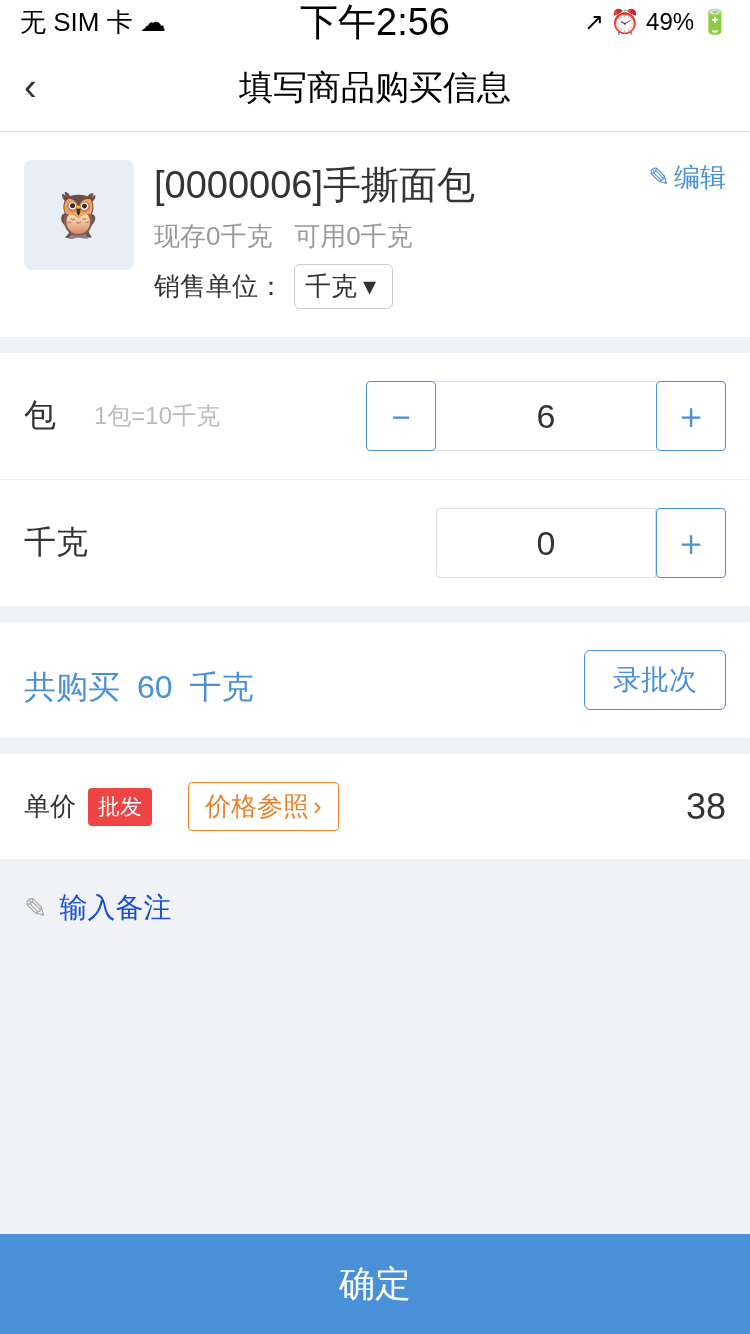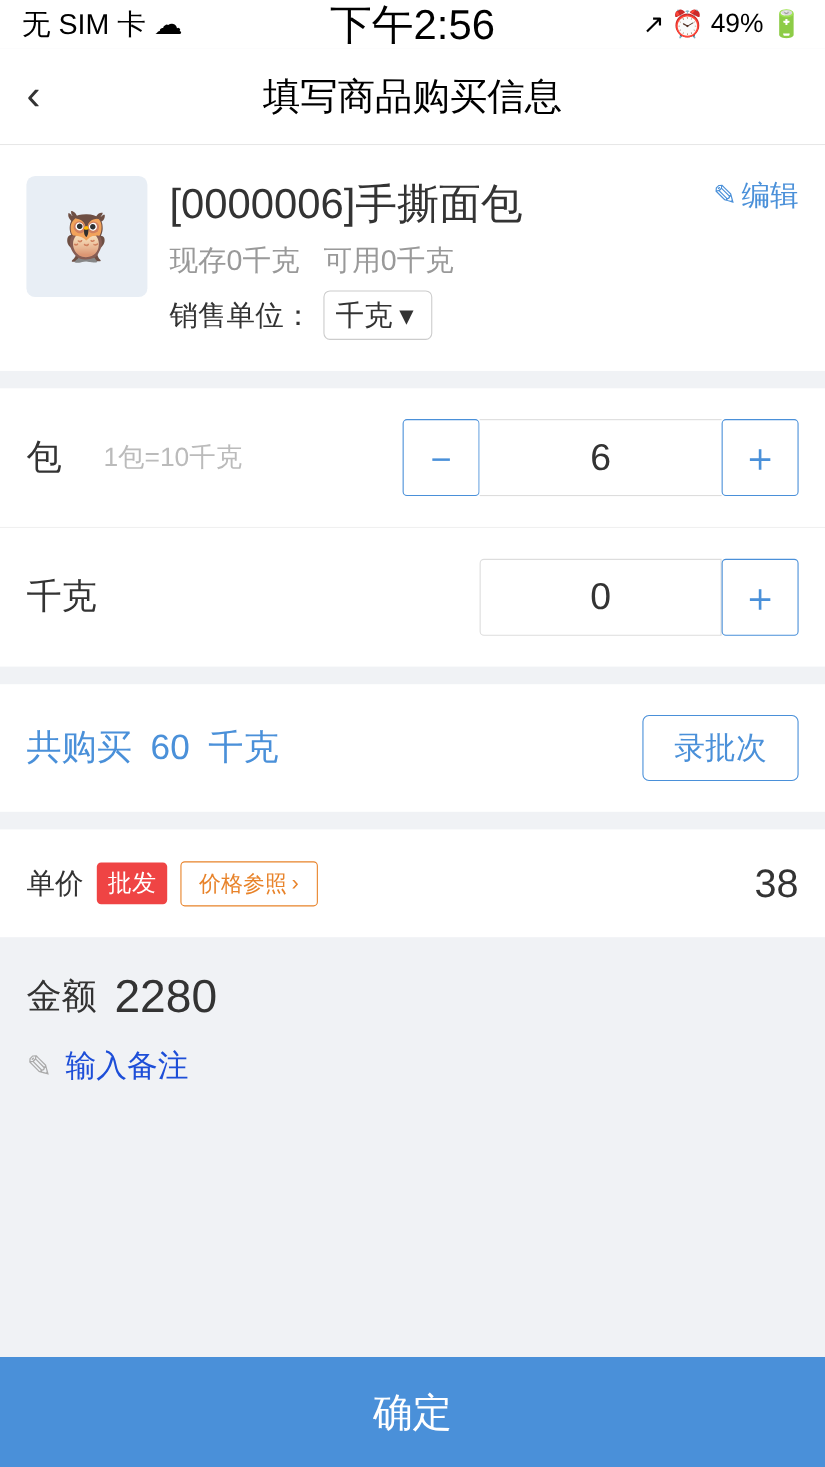--- a/index.html
+++ b/index.html
@@ -185,21 +185,21 @@
       color: #333;
       background: #fff;
       border-radius: 4px 0 0 4px;
     }
 
     
     .total-row {
       background: #fff;
       padding: 28px 24px;
       display: flex;
-      align-items: center;
+      align-items: flex-end;
       justify-content: space-between;
       margin-bottom: 16px;
     }
     .total-text {
       font-size: 32px;
       color: #333;
     }
     .total-text span {
       color: #4a90d9;
       font-weight: 500;
@@ -234,28 +234,29 @@
     .price-tag {
       background: #ef4444;
       color: #fff;
       font-size: 22px;
       padding: 4px 10px;
       border-radius: 4px;
     }
     .price-ref-btn {
       border: 1px solid #e8832a;
       color: #e8832a;
-      font-size: 20px;
+      font-size: 26px;
       padding: 6px 16px;
       border-radius: 4px;
       background: #fff;
       display: flex;
       align-items: center;
       gap: 4px;
       cursor: pointer;
+      margin-left: 24px;
     }
     .price-value {
       font-size: 36px;
       color: #333;
       font-weight: 500;
     }
     .amount-row {
       display: flex;
       align-items: center;
       gap: 16px;
@@ -386,24 +387,20 @@
       <button class="price-ref-btn">
         <span>价格参照</span>
         <span>›</span>
       </button>
     </div>
     <span class="price-value">38</span>
   </div>
 </div>
 
 <div style="background:#f0f2f5; padding: 28px 24px 0;">
-  <div class="amount-row">
-    <span class="amount-label">金额</span>
-    <span class="amount-value">2280</span>
-  </div>
   <div class="note-row">
     <span class="note-icon">✎</span>
     <span class="note-text">输入备注</span>
   </div>
 </div>
 
 <div class="bottom-space"></div>
 
 <div class="confirm-bar">
   <span class="confirm-text">确定</span>

